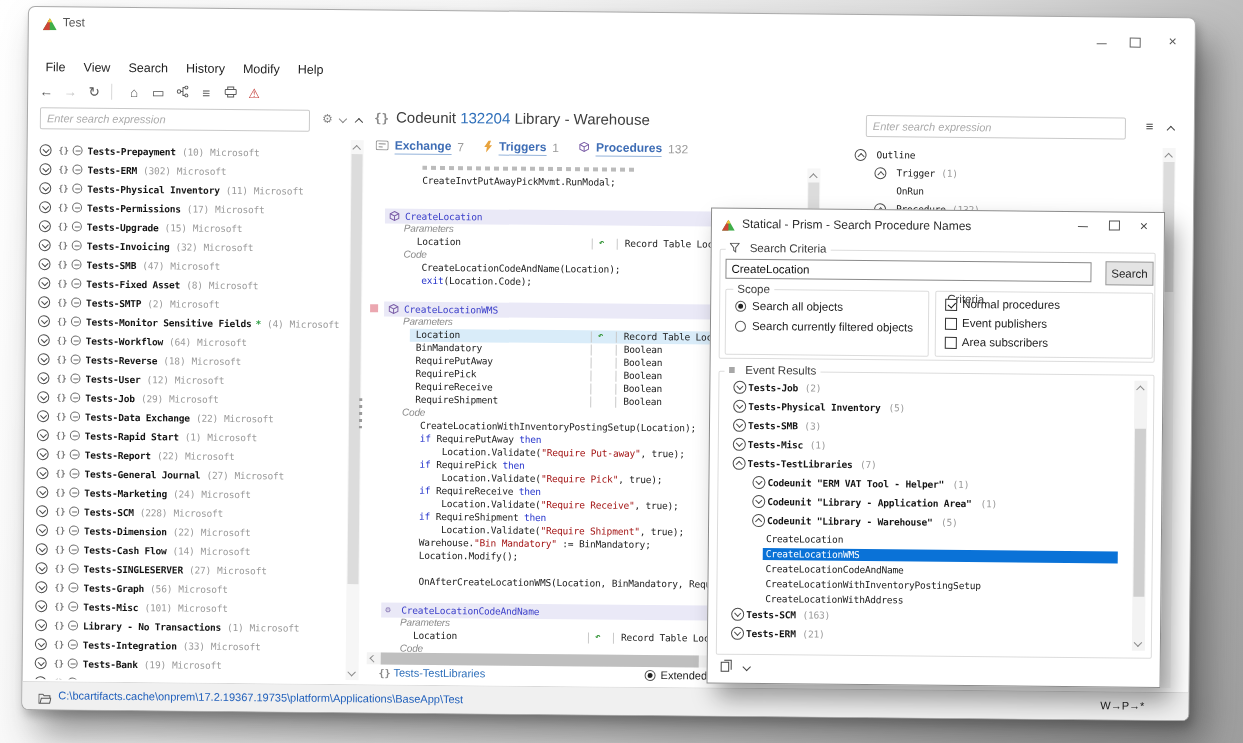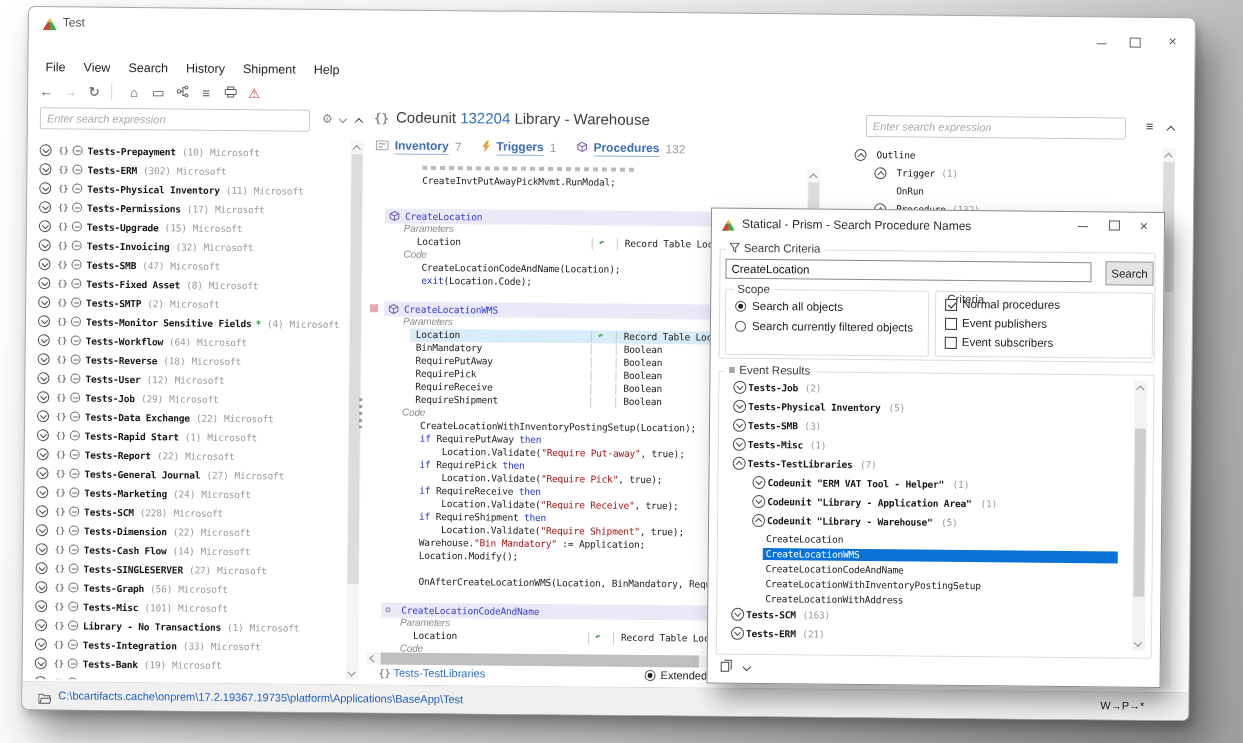--- a/index.html
+++ b/index.html
@@ -82,21 +82,21 @@
   .cvs{position:absolute;left:440px;top:58px;width:13px;height:500px;background:#f6f6f6}
   
   .right{position:absolute;left:820px;top:96px;width:346px;height:576px}
   .orow{position:absolute;white-space:nowrap;font-family:"DejaVu Sans Mono",monospace;font-size:9.5px;letter-spacing:-.2px}
   .onm{font-weight:normal;color:#141414}.ocnt{color:#9b9b9b;margin-left:6px}
   
   .dialog{position:absolute;left:684px;top:194px;width:452px;height:474px;background:#fff;border:1px solid #8b8b8b;
     box-shadow:10px 14px 24px rgba(0,0,0,.38);z-index:10}
   .dtitle{position:absolute;left:30px;top:8px;font-size:12px;color:#2d2d2d}
   .dgroup{position:absolute;border:1px solid #dcdcdc;border-radius:2px}
-  .dlegend{position:absolute;background:#fff;padding:0 4px;font-size:11.5px;color:#3c3c3c;display:flex;align-items:center;gap:4px}
+  .dlegend{position:absolute;background:#fff;padding:0 4px;font-size:11.5px;color:#3c3c3c;display:flex;align-items:center;gap:10px}
   input.dinput{position:absolute;left:14px;top:50px;width:354px;height:18px;border:1px solid #8a8a8a;
     font-family:"Liberation Sans",sans-serif;font-size:11.5px;color:#111;padding:0 5px;outline:none}
   .dbtn{position:absolute;left:394px;top:49px;width:46px;height:22px;background:#e4e4e4;border:1px solid #9c9c9c;
     font-size:11.5px;color:#222;text-align:center;line-height:22px}
   .optrow{position:absolute;white-space:nowrap;font-size:11.5px;color:#222}
   .cb{position:absolute;width:12px;height:12px;border:1px solid #333;background:#fff;box-sizing:border-box}
   .cb.on::after{content:"";position:absolute;left:1.6px;top:1.8px;width:6px;height:3.6px;border-left:1.7px solid #111;border-bottom:1.7px solid #111;transform:rotate(-48deg)}
   .optlbl{position:absolute;left:17px;top:-1px}
   .rrow{position:absolute;white-space:nowrap;font-family:"DejaVu Sans Mono",monospace;font-size:9.5px;letter-spacing:-.2px}
   .rnm{font-weight:bold;color:#141414}.rcnt{color:#9b9b9b;margin-left:6px}
@@ -123,21 +123,21 @@
     <span class="abs ttext" style="left:34px;top:8px">Test</span>
     <span class="abs" style="right:88px;top:26px;width:10px;height:1px;background:#666"></span>
     <span class="abs" style="right:54px;top:20px;width:9px;height:8px;border:1px solid #666"></span>
     <span class="abs wbtn" style="right:18px;top:18px;font-size:14px;color:#555">×</span>
   </div>
   <div class="menubar" id="menubar">
       <span class="mitem">File</span>
       <span class="mitem">View</span>
       <span class="mitem">Search</span>
       <span class="mitem">History</span>
-      <span class="mitem">Shipment</span>
+      <span class="mitem">Modify</span>
       <span class="mitem">Help</span>
     </div>
   <div class="toolbar" id="toolbar">
       <span class="titem" style="color: rgb(85, 85, 85);">←</span>
       <span class="titem dis" style="color: rgb(198, 198, 198);">→</span>
       <span class="titem" style="color: rgb(85, 85, 85);">↻</span>
       <span class="tsep"></span>
       <span class="titem" style="color: rgb(85, 85, 85);">⌂</span>
       <span class="titem" style="color: rgb(85, 85, 85);">▭</span>
       <span class="titem"><svg width="13" height="12" viewBox="0 0 13 12">
@@ -354,21 +354,21 @@
       <span>Library - Warehouse</span>
     </div>
     <div class="tabs" id="tabs">
         <span class="tab">
           <span><svg width="13" height="10" viewBox="0 0 13 10">
               <g fill="none" stroke="#8a8a8a">
                 <rect x="0.5" y="0.5" width="12" height="9" rx="1.5"></rect>
                 <path d="M3 3.5h7M3 6.5h4"></path>
               </g>
             </svg></span>
-          <span class="lbl">Inventory</span>
+          <span class="lbl">Exchange</span>
           <span class="cnt">7</span>
         </span>
         <span class="tab">
           <span><svg width="9" height="12" viewBox="0 0 9 12">
               <path d="M5 0 .6 6.6h2.6L2.4 12 8.4 4.8H5.6L7.4 0Z" fill="#e8a33d"></path>
             </svg></span>
           <span class="lbl">Triggers</span>
           <span class="cnt">1</span>
         </span>
         <span class="tab">
@@ -413,21 +413,21 @@
         <div class="plabel" style="top: 300px;">Code</div>
         <div style="top: 313px; left: 55px;"><span>CreateLocationWithInventoryPostingSetup(Location);</span></div>
         <div style="top: 326px; left: 55px;"><span class="kw">if</span><span> RequirePutAway </span><span class="kw">then</span></div>
         <div style="top: 339px; left: 55px;"><span>    Location.Validate(</span><span class="str">"Require Put-away"</span><span>, true);</span></div>
         <div style="top: 352px; left: 55px;"><span class="kw">if</span><span> RequirePick </span><span class="kw">then</span></div>
         <div style="top: 365px; left: 55px;"><span>    Location.Validate(</span><span class="str">"Require Pick"</span><span>, true);</span></div>
         <div style="top: 378px; left: 55px;"><span class="kw">if</span><span> RequireReceive </span><span class="kw">then</span></div>
         <div style="top: 391px; left: 55px;"><span>    Location.Validate(</span><span class="str">"Require Receive"</span><span>, true);</span></div>
         <div style="top: 404px; left: 55px;"><span class="kw">if</span><span> RequireShipment </span><span class="kw">then</span></div>
         <div style="top: 417px; left: 55px;"><span>    Location.Validate(</span><span class="str">"Require Shipment"</span><span>, true);</span></div>
-        <div style="top: 430px; left: 55px;"><span>Warehouse.</span><span class="str">"Bin Mandatory"</span><span> := Application;</span></div>
+        <div style="top: 430px; left: 55px;"><span>Warehouse.</span><span class="str">"Bin Mandatory"</span><span> := BinMandatory;</span></div>
         <div style="top: 443px; left: 55px;"><span>Location.Modify();</span></div>
         <div style="top: 456px; left: 55px;"><span></span></div>
         <div style="top: 469px; left: 55px;"><span>OnAfterCreateLocationWMS(Location, BinMandatory, Requ</span></div>
         <div class="secbar" style="top: 496px;"><span class="gearp">⚙</span><span class="snm">CreateLocationCodeAndName</span></div>
         <div class="plabel" style="top: 510px;">Parameters</div>
         <div class="prow" style="top: 523px;"><span class="pname">Location</span><span class="psep psep1"></span><span class="pref">↶</span><span class="psep psep2"></span><span class="ptype">Record Table Loc</span></div>
         <div class="plabel" style="top: 536px;">Code</div>
       </div>
     <div class="cvs">
       <span class="chev up" style="left:3px;top:3px"></span>
@@ -544,21 +544,21 @@
       <div class="optrow" style="left: 234px; top: 88px;">
         <span class="cb on" style="left: 0px; top: 0px;"></span>
         <span class="optlbl" style="left: 17px;">Normal procedures</span>
       </div>
       <div class="optrow" style="left: 234px; top: 107px;">
         <span class="cb" style="left: 0px; top: 0px;"></span>
         <span class="optlbl" style="left: 17px;">Event publishers</span>
       </div>
       <div class="optrow" style="left: 234px; top: 126px;">
         <span class="cb" style="left: 0px; top: 0px;"></span>
-        <span class="optlbl" style="left: 17px;">Event subscribers</span>
+        <span class="optlbl" style="left: 17px;">Area subscribers</span>
       </div>
       <div class="rrow" style="top: 172px; left: 0px;">
         <span class="cv " style="left: 23px; top: 0px; width: 13px; height: 13px;"></span>
         <span class="rnm" style="position: absolute; left: 38px; top: 1px;">Tests-Job</span>
         <span class="rcnt" style="position: absolute; left: 88.4px; top: 1px;">(2)</span>
       </div>
       <div class="rrow" style="top: 191px; left: 0px;">
         <span class="cv " style="left: 23px; top: 0px; width: 13px; height: 13px;"></span>
         <span class="rnm" style="position: absolute; left: 38px; top: 1px;">Tests-Physical Inventory</span>
         <span class="rcnt" style="position: absolute; left: 172.4px; top: 1px;">(5)</span>

